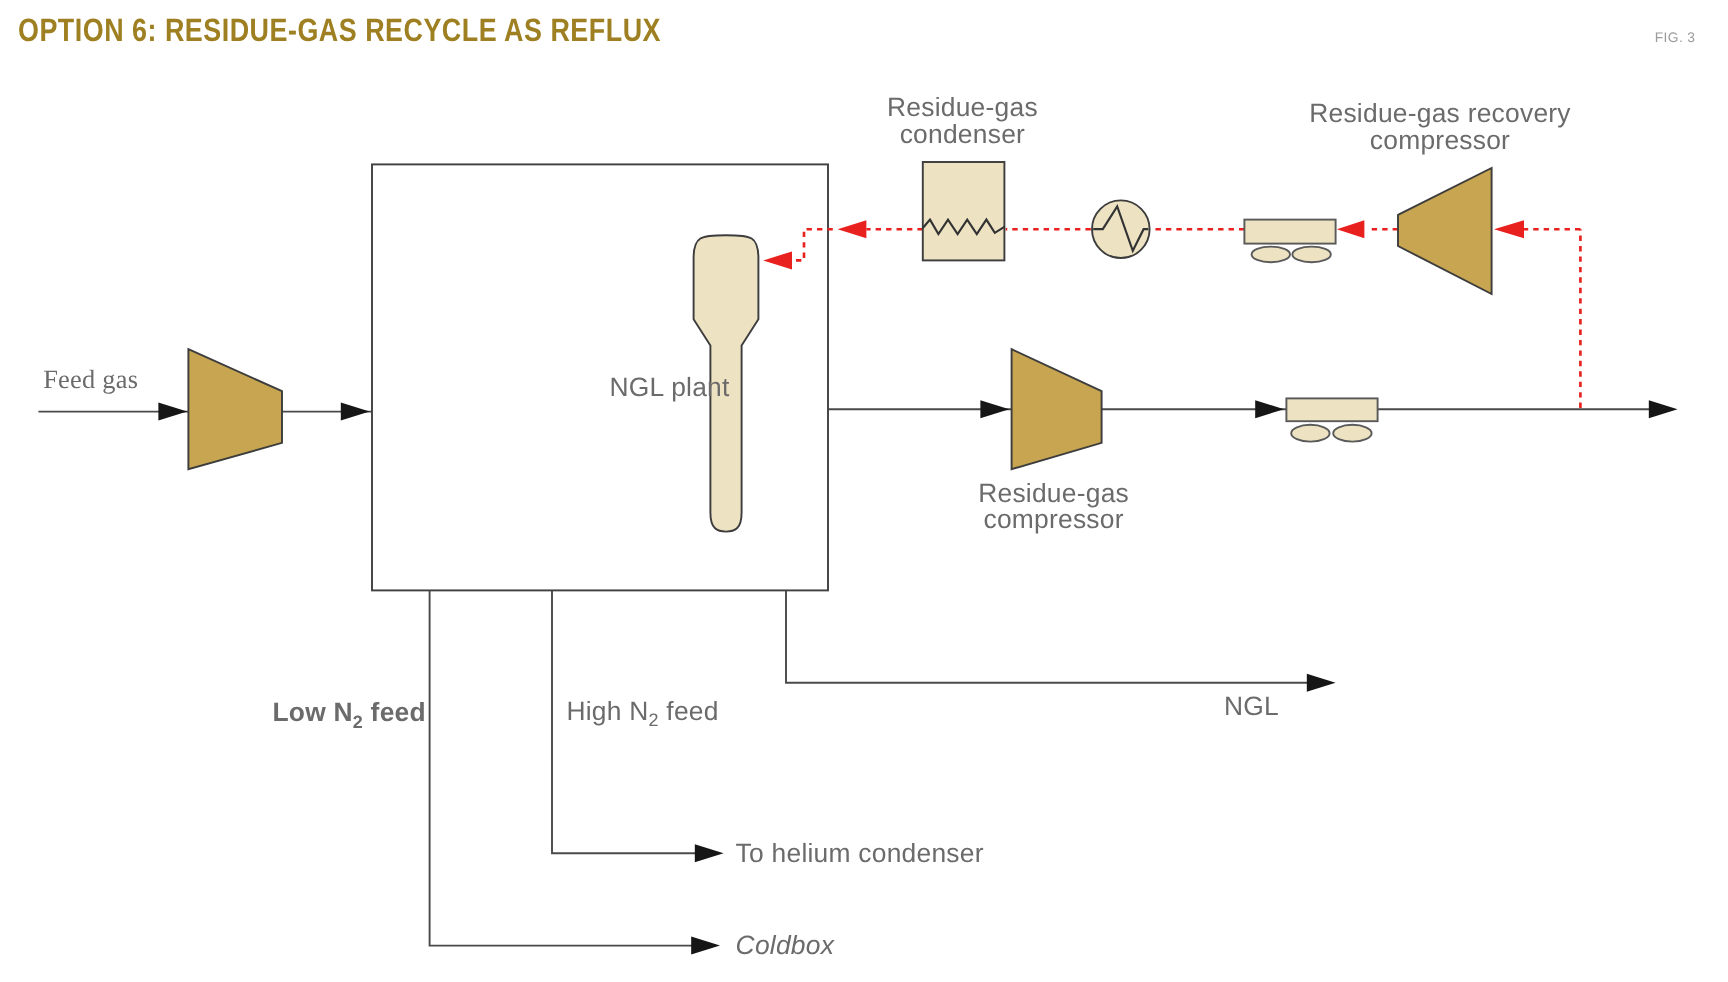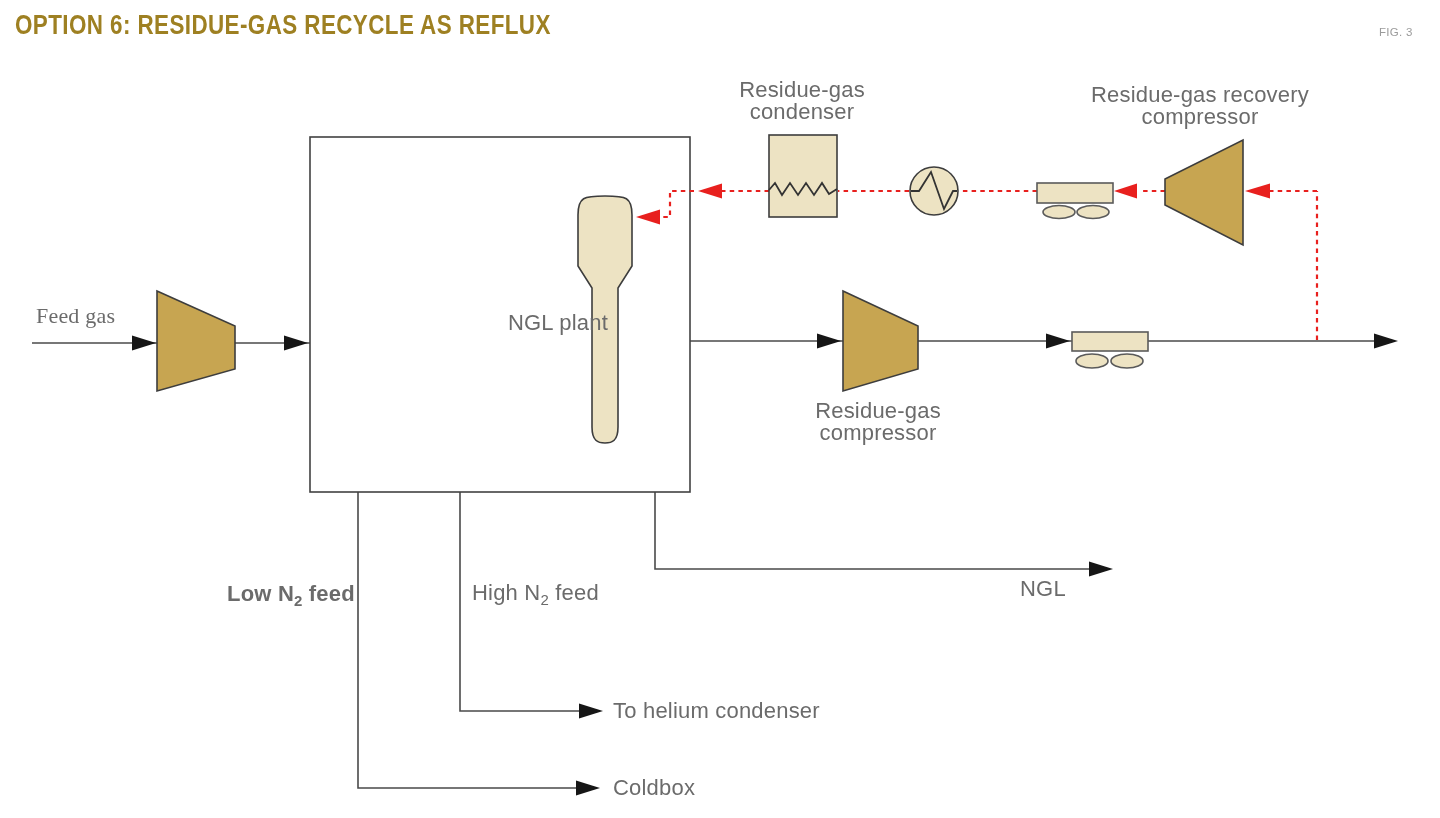--- a/index.html
+++ b/index.html
@@ -126,17 +126,17 @@
   <div class="lbl" style="left:227px; top:583px;font-weight:bold;">
     <span>Low N</span><sub>2</sub><span> feed</span>
   </div>
 
   <div class="lbl" style="left:472px; top:582px;">
     <span>High N</span><sub>2</sub><span> feed</span>
   </div>
 
   <div class="lbl" style="left:613px; top:700px;">To helium condenser</div>
 
-  <div class="lbl" style="left:613px; top:777px;">Coldbox</div>
+  <div class="lbl" style="left:613px; top:777px;font-style:italic;">Coldbox</div>
 
   <div class="lbl" style="left:1020px; top:539px;margin-top:39px;">NGL</div>
 
 </div>
 
 </body></html>

